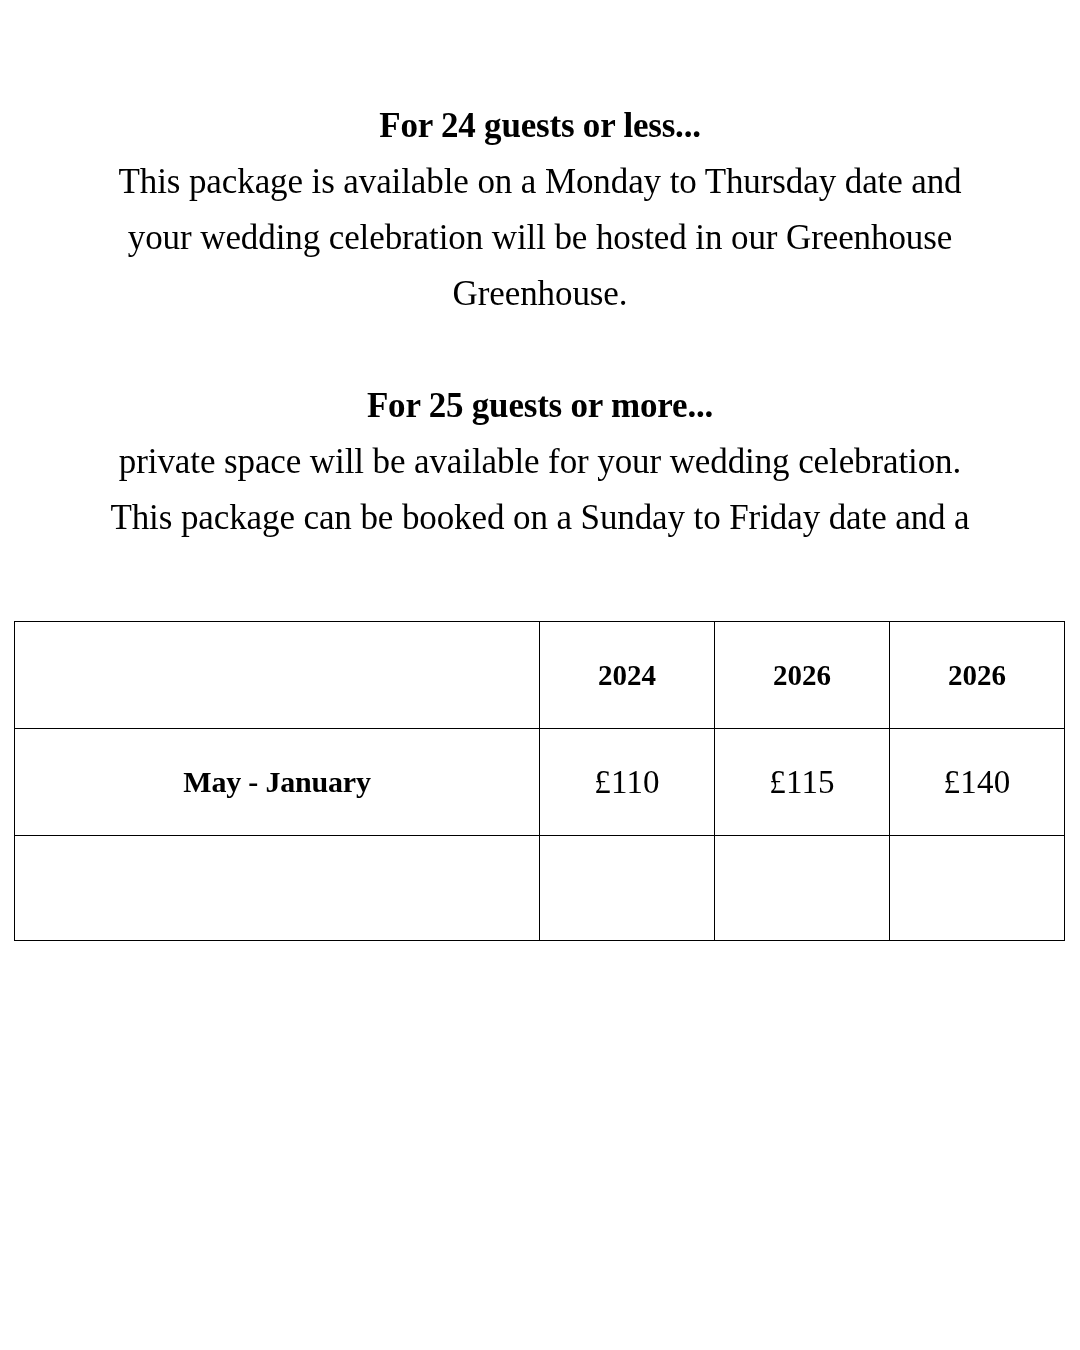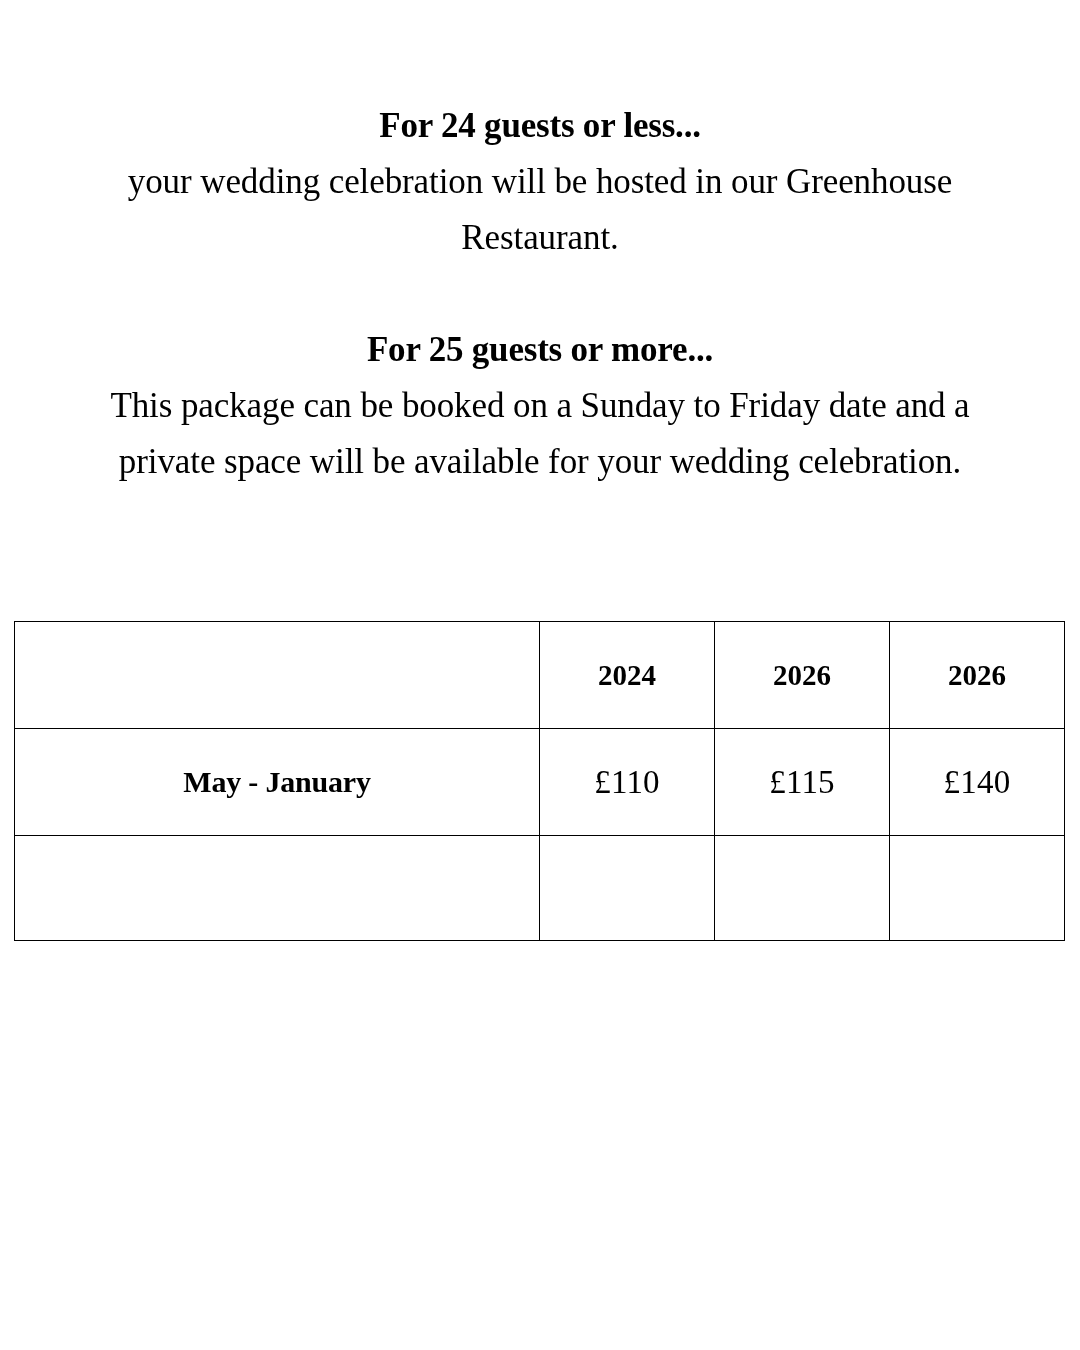--- a/index.html
+++ b/index.html
@@ -113,29 +113,30 @@
 </style>
 </head>
 <body>
 
 <div class="page">
 
   <div class="textblock">
 
     <div class="heading">For 24 guests or less...</div>
 
+    <div class="para">This package is available on a Monday to Thursday date and</div>
     <div class="para">your wedding celebration will be hosted in our Greenhouse</div>
-    <div class="para">Restaurant.</div>
+    <div class="para">Greenhouse.</div>
 
     <div class="gap"></div>
 
     <div class="heading">For 25 guests or more...</div>
 
+    <div class="para">private space will be available for your wedding celebration.</div>
     <div class="para">This package can be booked on a Sunday to Friday date and a</div>
-    <div class="para">private space will be available for your wedding celebration.</div>
 
   </div>
 
   <table class="price-table">
     <colgroup>
       <col class="col-label">
       <col class="col-year">
       <col class="col-year">
       <col class="col-year">
     </colgroup>

